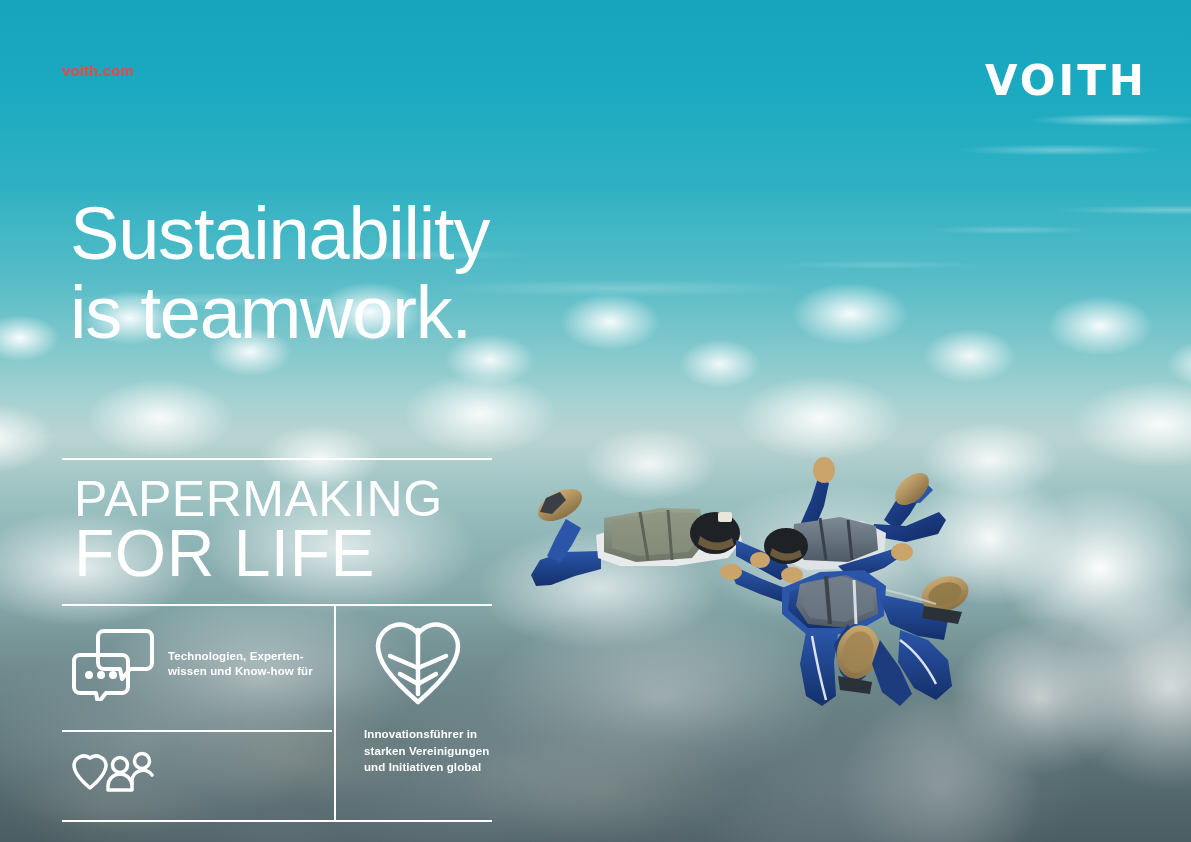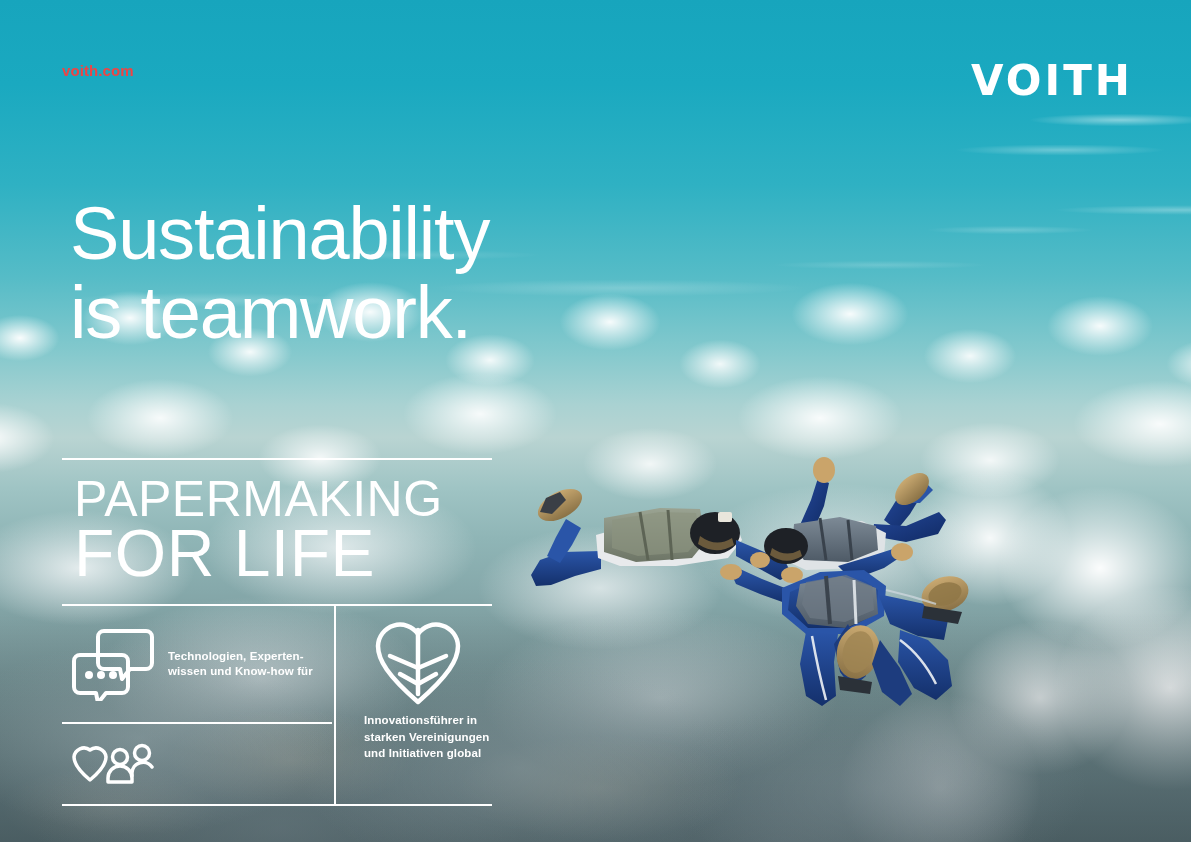--- a/index.html
+++ b/index.html
@@ -134,21 +134,21 @@
     position: absolute;
     left: 62px; top: 62px;
     color: #ef4444;
     font-size: 15px;
     font-weight: 700;
     letter-spacing: .1px;
     text-decoration: none;
   }
   .logo {
     position: absolute;
-    right: 58px; top: 60px;
+    right: 44px; top: 60px;
     color: #ffffff;
     font-size: 42px;
     font-weight: 700;
     letter-spacing: 3px;
     line-height: 1;
     font-family: "DejaVu Sans", sans-serif;
   }
   .headline {
     position: absolute;
     left: 70px; top: 144px;
@@ -203,21 +203,21 @@
     border-left: 2px solid #ffffff;
     padding: 10px 0 0 28px;
     display: flex;
     flex-direction: column;
     align-items: flex-start;
   }
   .cell {
     display: flex;
     align-items: center;
     gap: 14px;
-    padding: 12px 6px 12px 10px;
+    padding: 12px 6px 20px 10px;
   }
   .cell.top { min-height: 92px; }
   .cell.bottom { min-height: 56px; align-items: center; }
   .divider {
     height: 2px;
     background: #ffffff;
     width: 270px;
   }
   .icon { flex: 0 0 auto; display: block; }
   .txt-small {
@@ -237,21 +237,21 @@
     margin-top: 3px;
     letter-spacing: .1px;
   }
   .txt-right {
     color: #ffffff;
     font-size: 11.5px;
     font-weight: 700;
     line-height: 1.42;
     white-space: pre-line;
     letter-spacing: .1px;
-    margin-top: 4px;
+    margin-top: 18px;
   }
   .leaf-wrap { padding-left: 8px; }
 </style>
 </head>
 <body>
 
 <div id="poster">
 
   <div class="sky"></div>
   <div class="cirrus"></div>

